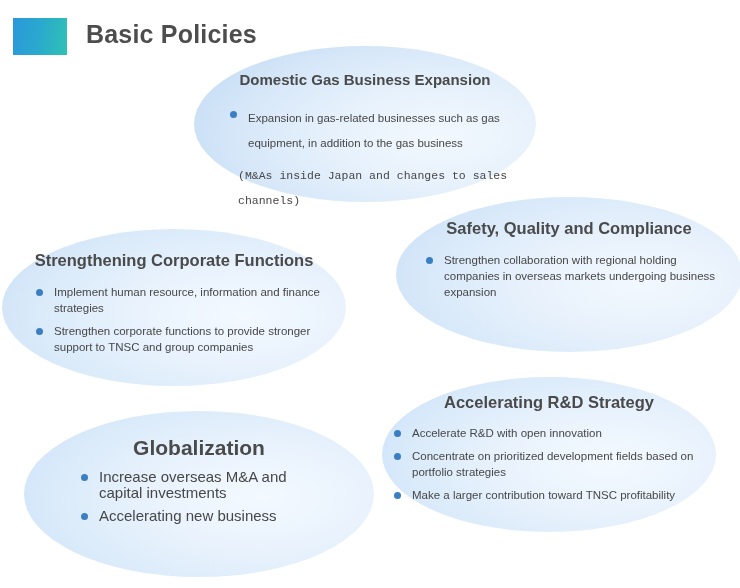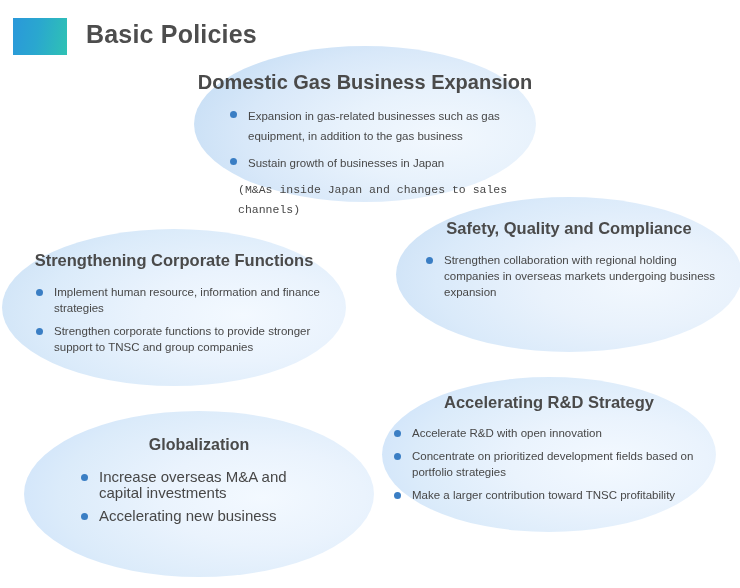--- a/index.html
+++ b/index.html
@@ -107,22 +107,22 @@
   }
 
   
   #bubble-domestic {
     left: 194px; top: 46px; width: 342px; height: 156px; z-index: 12;
   }
   #bubble-domestic .bubble-shape {
     background: radial-gradient(ellipse 110% 110% at 72% 58%,
                 #f2f8fe 0%, #e8f2fc 26%, #d8e8f9 52%, #c3dcf4 76%, #b4d2f0 100%);
   }
-  #bubble-domestic .bubble-title { left: 0; top: 25px; width: 342px; font-size: 20px; }
-  #bubble-domestic .bullets { left: 36px; top: 60px; width: 280px; font-size: 11.5px; line-height: 20px; }
+  #bubble-domestic .bubble-title { left: 0; top: 25px; width: 342px; font-size: 15px; }
+  #bubble-domestic .bullets { left: 36px; top: 60px; width: 280px; font-size: 11.5px; line-height: 25px; }
 
   
   #bubble-safety {
     left: 396px; top: 197px; width: 346px; height: 155px; z-index: 11;
   }
   #bubble-safety .bubble-shape {
     background: radial-gradient(ellipse 112% 112% at 70% 55%,
                 #f2f8fe 0%, #e9f2fc 26%, #daeafa 52%, #c6ddf4 78%, #b6d3f0 100%);
   }
   #bubble-safety .bubble-title { left: 0; top: 22px; width: 346px; font-size: 16.5px; }
@@ -151,21 +151,21 @@
   #bubble-rd .bullets { left: 12px; top: 48px; width: 310px; font-size: 11.5px; line-height: 16px; }
 
   
   #bubble-global {
     left: 24px; top: 411px; width: 350px; height: 166px; z-index: 12;
   }
   #bubble-global .bubble-shape {
     background: radial-gradient(ellipse 112% 112% at 68% 52%,
                 #f3f9ff 0%, #eaf3fd 26%, #dbebfa 52%, #c7defa 78%, #b6d4f1 100%);
   }
-  #bubble-global .bubble-title { left: 0; top: 25px; width: 350px; font-size: 16px; }
+  #bubble-global .bubble-title { left: 0; top: 25px; width: 350px; font-size: 21px; }
   #bubble-global .bullets { left: 57px; top: 58px; width: 250px; font-size: 15px; line-height: 16px; }
 </style>
 </head>
 <body>
 
 <div id="slide">
 
   <div id="header">
     <div id="header-swatch"></div>
     <div id="page-title">Basic Policies</div>
@@ -173,24 +173,20 @@
 
   <div class="bubble" id="bubble-domestic">
     <div class="bubble-shape"></div>
     <div class="bubble-content">
       <div class="bubble-title">Domestic Gas Business Expansion</div>
       <ul class="bullets">
         <li>
           <span class="dot"></span>
           <span class="btext">Expansion in gas-related businesses such as gas equipment, in addition to the gas business</span>
         </li>
-        <li>
-          <span class="dot"></span>
-          <span class="btext">Sustain growth of businesses in Japan</span>
-        </li>
         <li class="plainline">
           <span class="btext" style="padding-left:8px">(M&amp;As inside Japan and changes to sales channels)</span>
         </li>
       </ul>
     </div>
   </div>
 
   <div class="bubble" id="bubble-safety">
     <div class="bubble-shape"></div>
     <div class="bubble-content">

